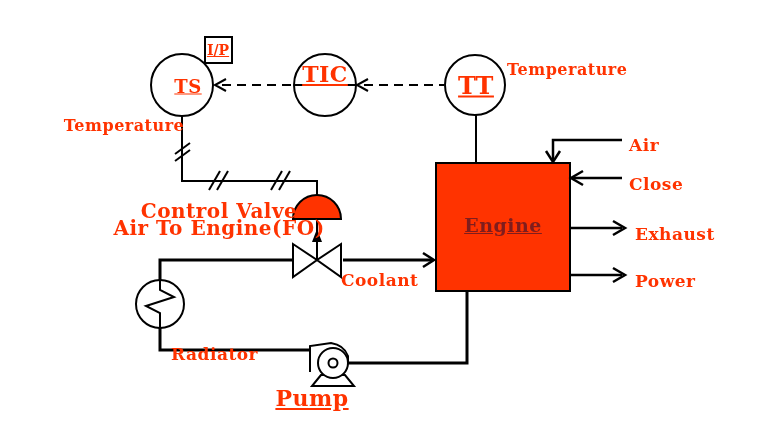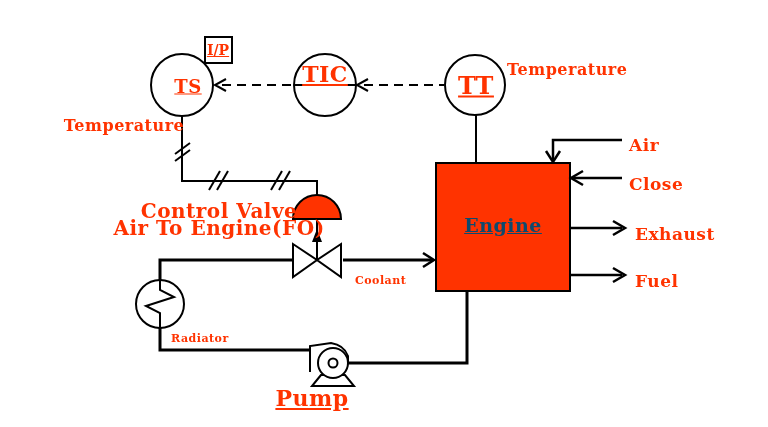--- a/index.html
+++ b/index.html
@@ -19,21 +19,21 @@
   .lbl{
     position:absolute;
     font-weight:bold;
     color:var(--accent);
     white-space:nowrap;
     letter-spacing:0.5px;
   }
   .center{transform:translate(-50%,-50%);text-align:right;text-decoration:underline;}
   .hcenter{transform:translateX(-50%);text-align:center;}
   .vcenter{transform:translateY(-50%);margin-top:6px;}
-  .engine-text{color:#0c4a6e;}
+  .engine-text{color:#7f1d1d;}
 </style>
 </head>
 <body>
 
 <div class="canvas">
 
   <svg class="diagram-svg" width="768" height="427" viewBox="0 0 768 427">
 
     <g stroke="var(--line)" stroke-width="2" fill="none">
       <polyline points="182,116 182,181 317,181 317,197"></polyline>
@@ -133,29 +133,29 @@
 
   <div class="lbl hcenter" style="left:124px;top:119px;font-size:16px;line-height:13px">
     <div>Temperature</div>
   </div>
 
   <div class="lbl hcenter" style="left:219px;top:203px;font-size:20px;line-height:17px">
     <div>Control Valve</div>
     <div>Air To Engine(FO)</div>
   </div>
 
-  <div class="lbl vcenter" style="left:355px;top:274px;font-size:11px">Coolant</div>
+  <div class="lbl vcenter" style="left:341px;top:274px;font-size:17px">Coolant</div>
 
-  <div class="lbl vcenter" style="left:171px;top:332px;font-size:11px">Radiator</div>
+  <div class="lbl vcenter" style="left:171px;top:348px;font-size:17px">Radiator</div>
 
   <div class="lbl center" style="left:312px;top:398px;font-size:22px">Pump</div>
 
   <div class="lbl center engine-text" style="left:503px;top:225px;font-size:19px">Engine</div>
 
   <div class="lbl vcenter" style="left:629px;top:139px;font-size:17px">Air</div>
 
   <div class="lbl vcenter" style="left:629px;top:178px;font-size:17px">Close</div>
 
   <div class="lbl vcenter" style="left:635px;top:228px;font-size:17px">Exhaust</div>
 
-  <div class="lbl vcenter" style="left:635px;top:275px;font-size:17px">Fuel</div>
+  <div class="lbl vcenter" style="left:635px;top:275px;font-size:17px">Power</div>
 
 </div>
 
 </body></html>

